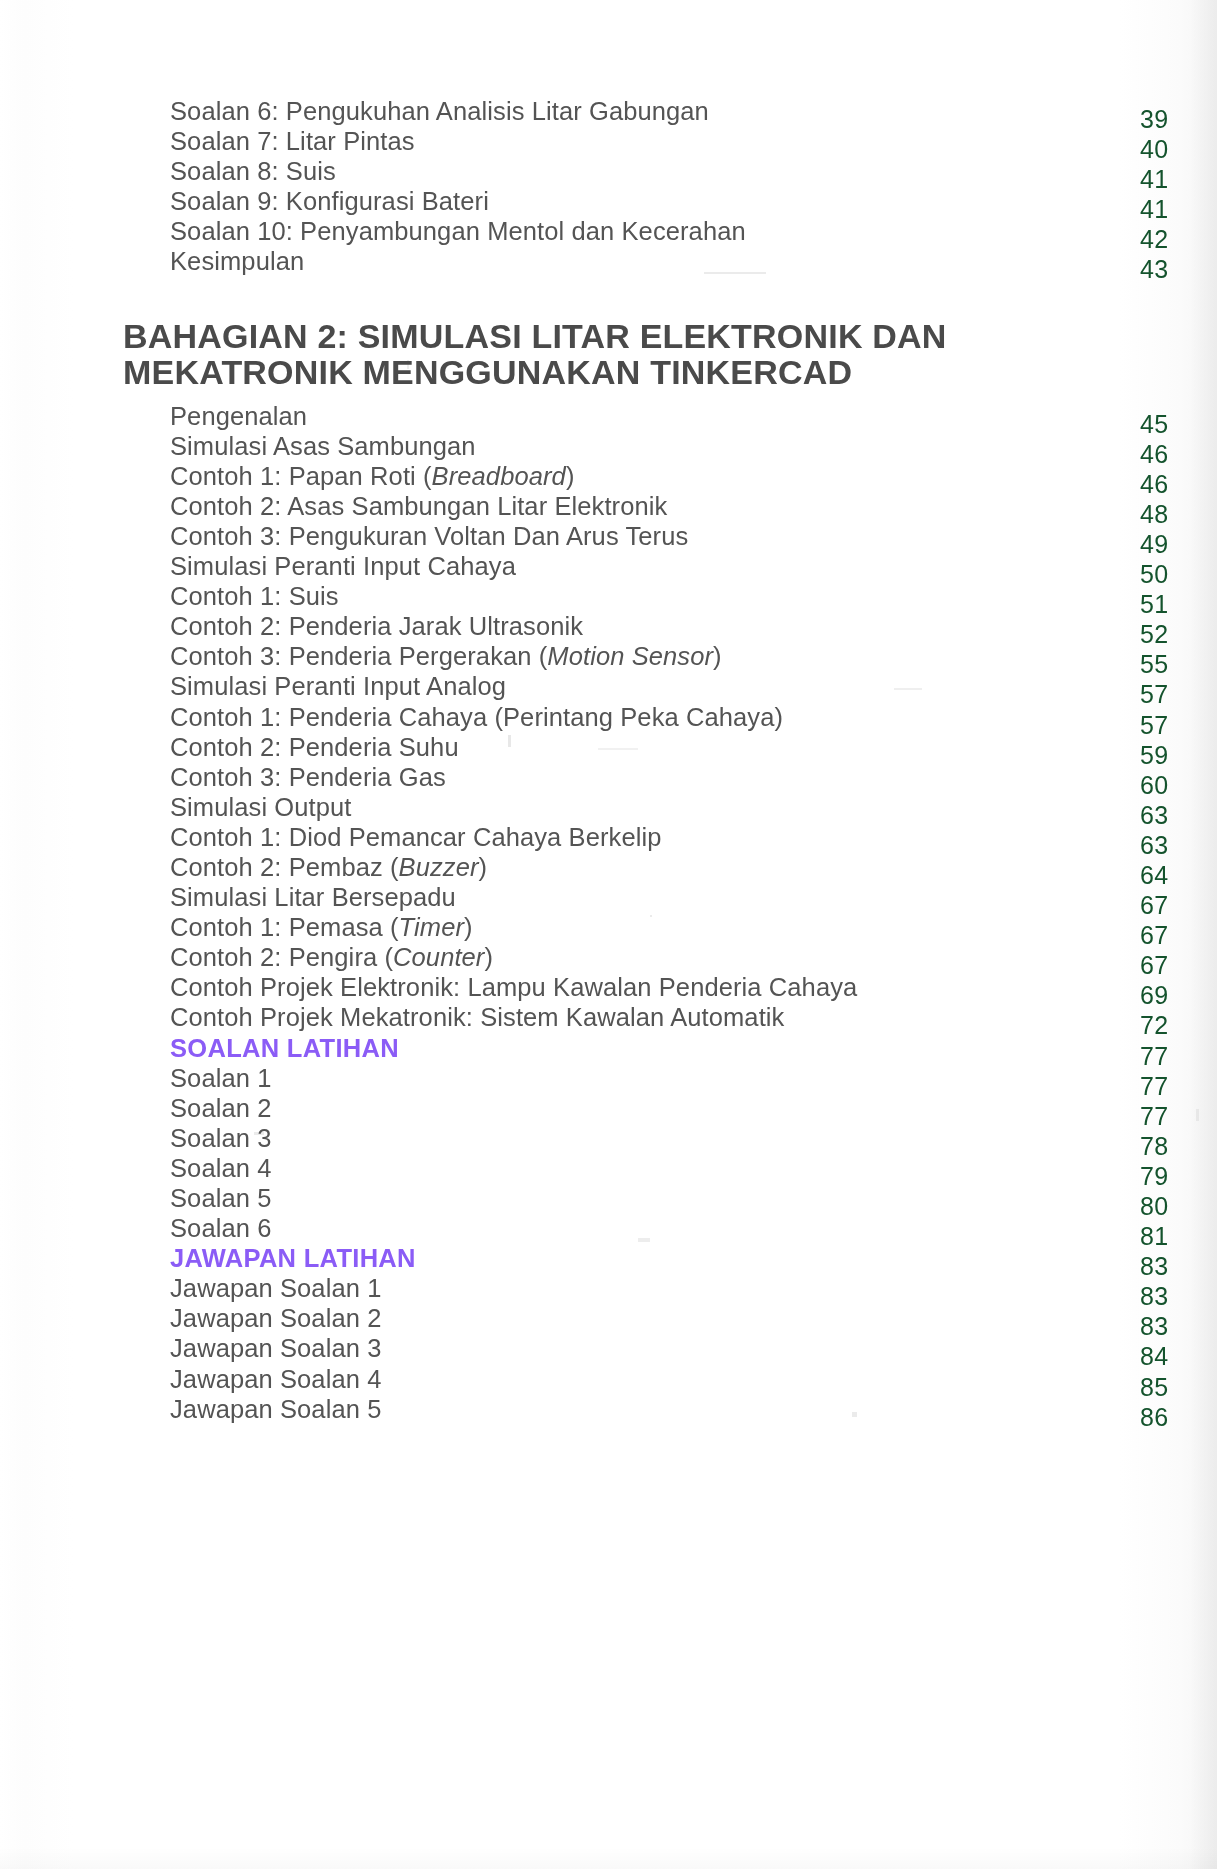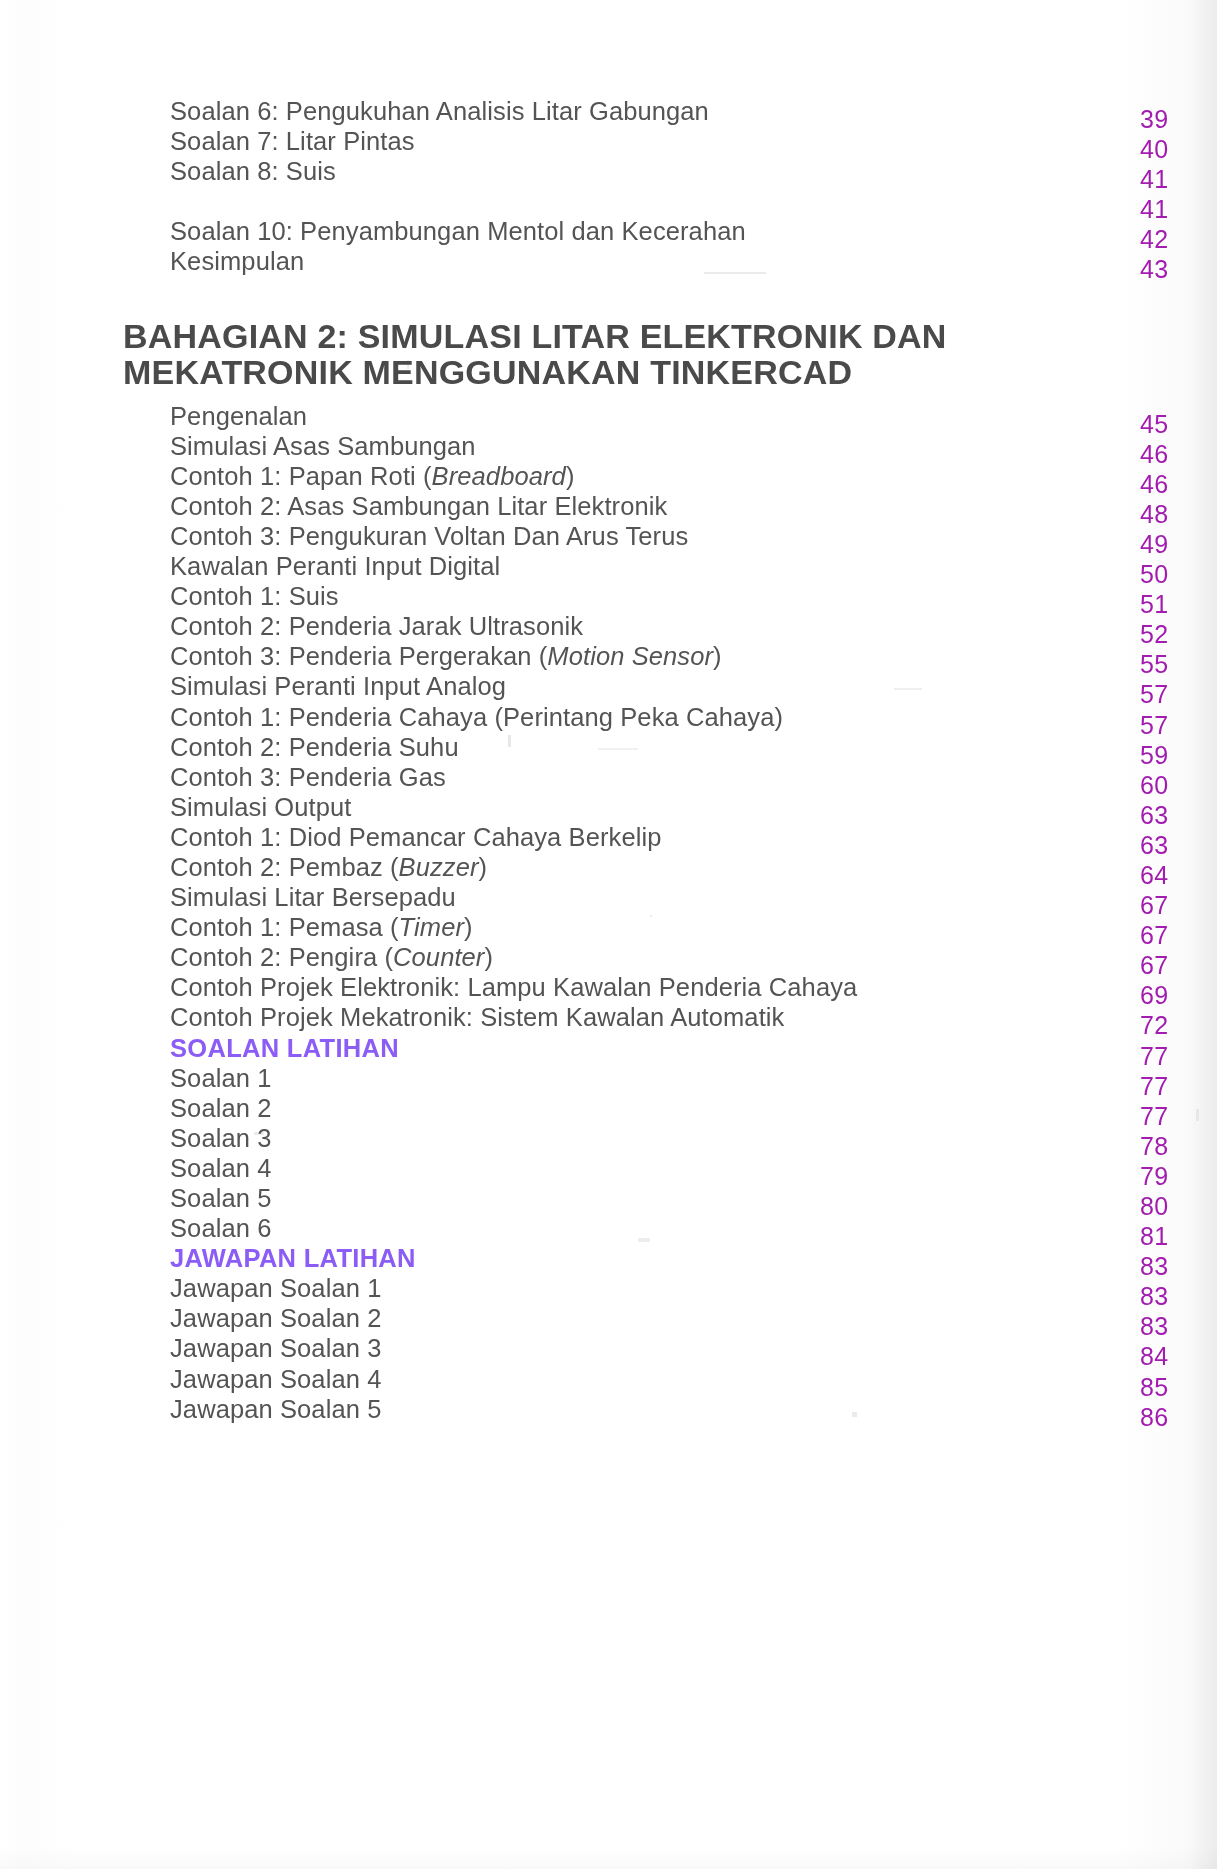--- a/index.html
+++ b/index.html
@@ -68,21 +68,21 @@
     letter-spacing: 0.1px;
     white-space: nowrap;
     color: #545454;
   }
   .toc-row .page-num {
     position: absolute;
     left: 1140px;
     top: 8px;
     font-size: 25px;
     line-height: 30px;
-    color: #a21caf;
+    color: #14532d;
     letter-spacing: 0.3px;
   }
 
   
   .lvl-item .entry  { margin-left: 170px; }
   .lvl-head         { }
   .lvl-head .entry  {
     margin-left: 123px;
     font-weight: bold;
     font-size: 34px;
@@ -135,20 +135,21 @@
     </div>
     <div class="toc-row lvl-item">
       <span class="entry">Soalan 7: Litar Pintas</span>
       <span class="page-num">40</span>
     </div>
     <div class="toc-row lvl-item">
       <span class="entry">Soalan 8: Suis</span>
       <span class="page-num">41</span>
     </div>
     <div class="toc-row lvl-item">
+      <span class="entry">Soalan 9: Konfigurasi Bateri</span>
       <span class="page-num">41</span>
     </div>
     <div class="toc-row lvl-item">
       <span class="entry">Soalan 10: Penyambungan Mentol dan Kecerahan</span>
       <span class="page-num">42</span>
     </div>
     <div class="toc-row lvl-item">
       <span class="entry">Kesimpulan</span>
       <span class="page-num">43</span>
     </div>
@@ -174,21 +175,21 @@
     </div>
     <div class="toc-row lvl-item">
       <span class="entry">Contoh 2: Asas Sambungan Litar Elektronik</span>
       <span class="page-num">48</span>
     </div>
     <div class="toc-row lvl-item">
       <span class="entry">Contoh 3: Pengukuran Voltan Dan Arus Terus</span>
       <span class="page-num">49</span>
     </div>
     <div class="toc-row lvl-item">
-      <span class="entry">Kawalan Peranti Input Digital</span>
+      <span class="entry">Simulasi Peranti Input Cahaya</span>
       <span class="page-num">50</span>
     </div>
     <div class="toc-row lvl-item">
       <span class="entry">Contoh 1: Suis</span>
       <span class="page-num">51</span>
     </div>
     <div class="toc-row lvl-item">
       <span class="entry">Contoh 2: Penderia Jarak Ultrasonik</span>
       <span class="page-num">52</span>
     </div>

